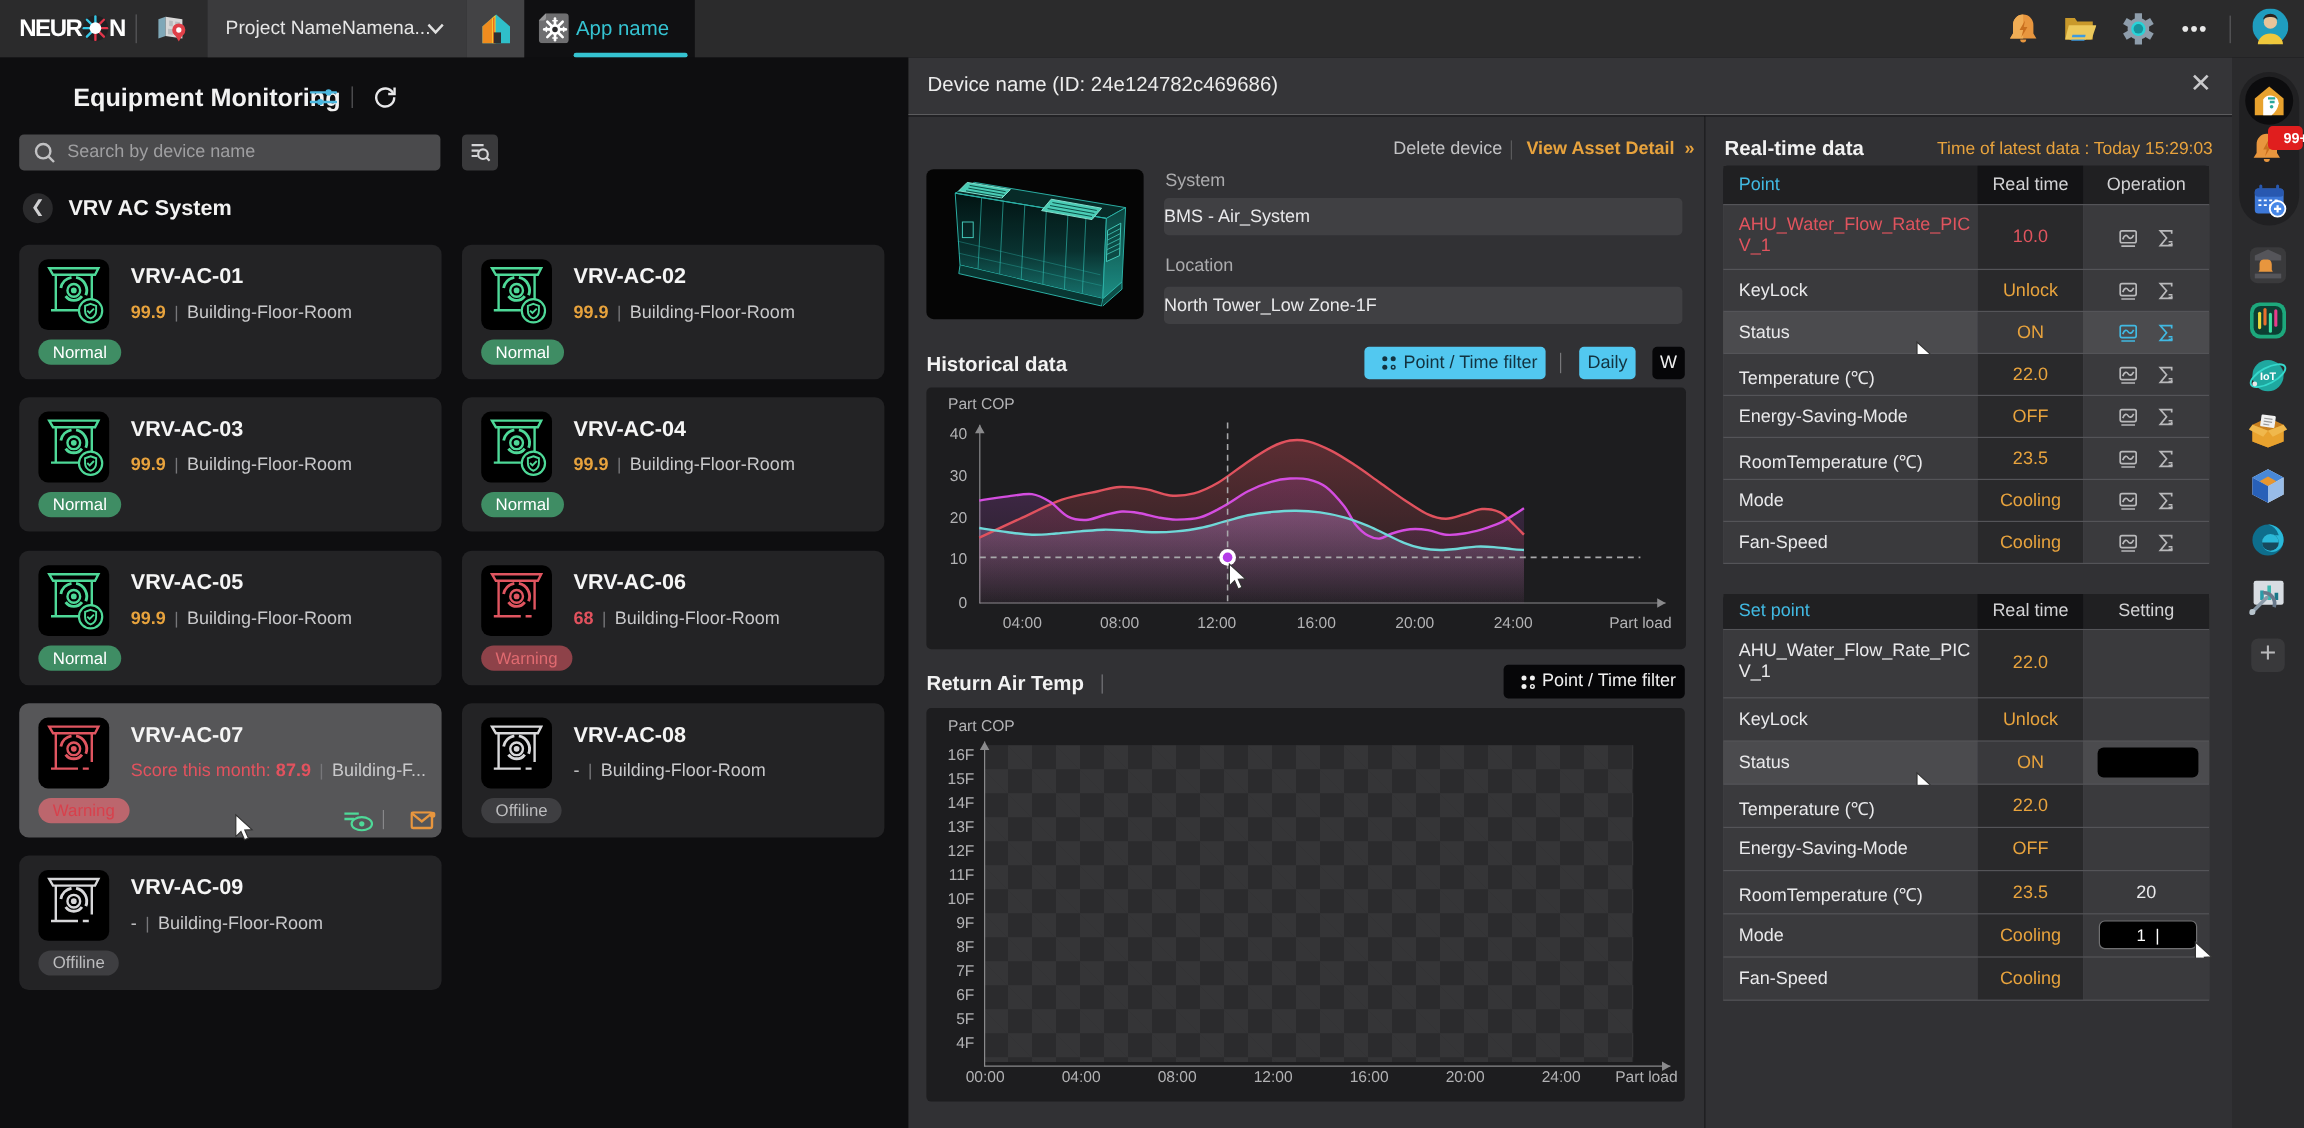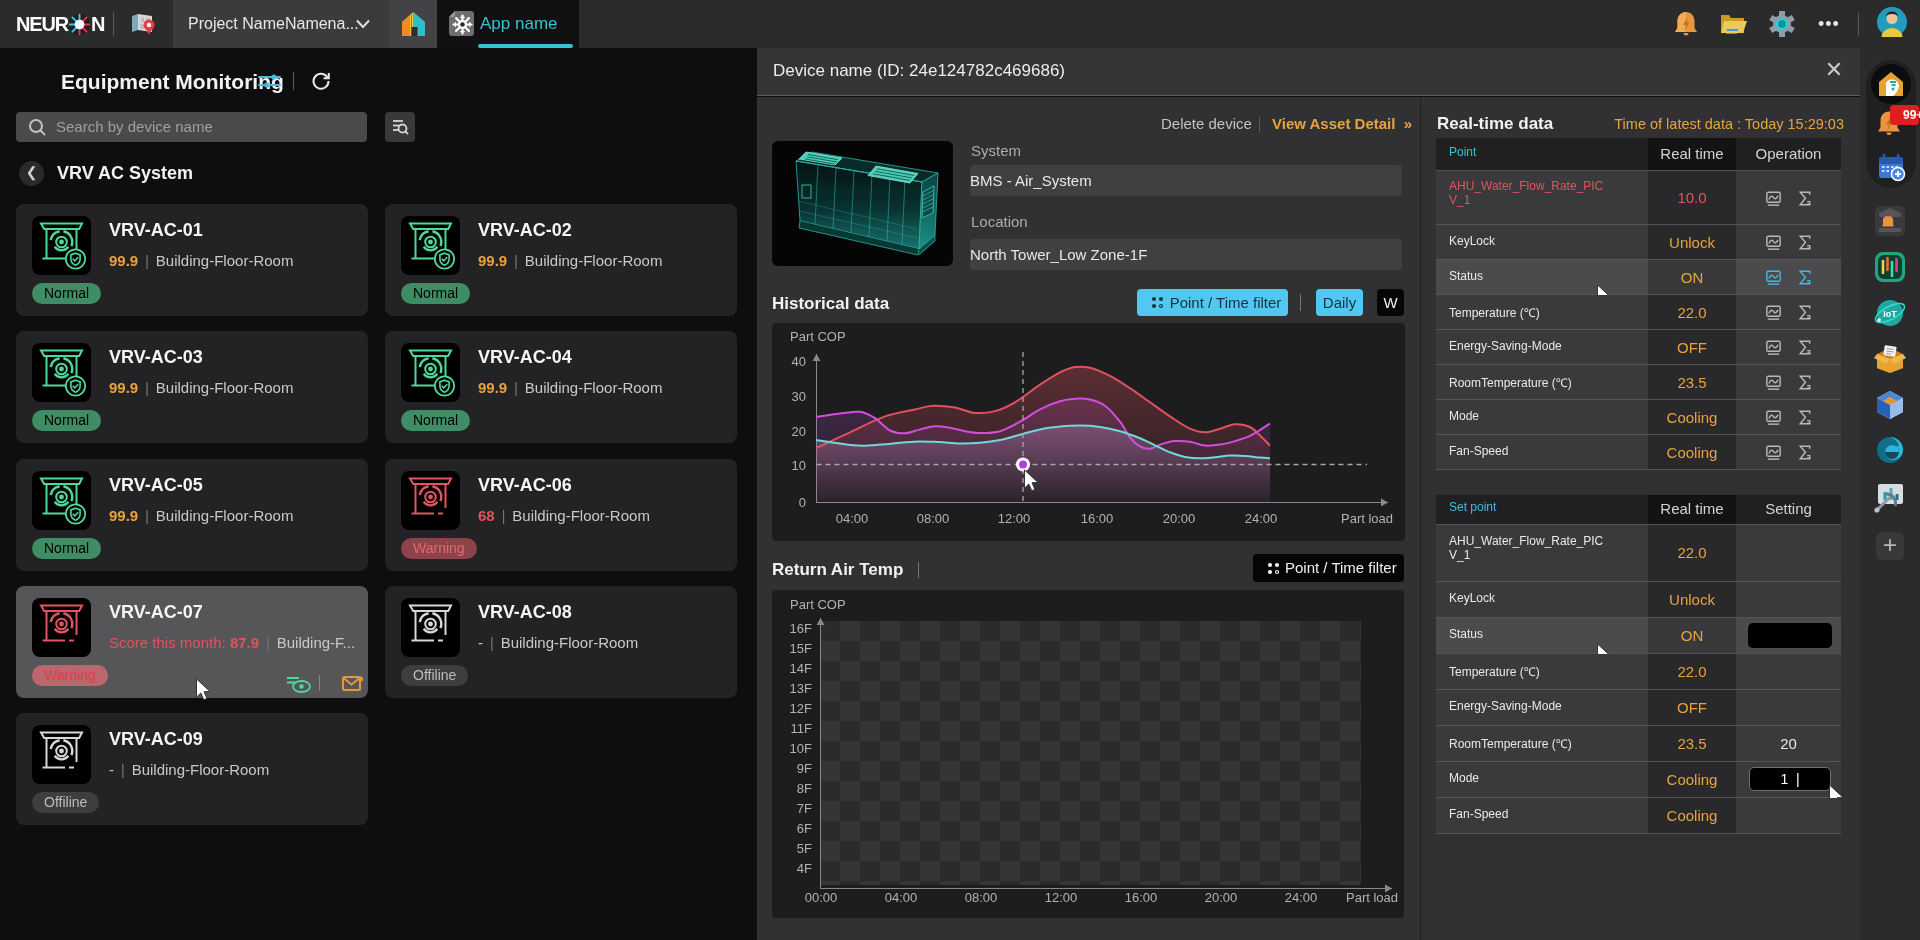--- a/index.html
+++ b/index.html
@@ -28,21 +28,21 @@
 #vrvtitle { position:absolute; left:57px; top:115px; color:#f2f2f2; font-size:18px; font-weight:bold; }
 .card { position:absolute; width:352px; height:112px; background:#232325; border-radius:8px; }
 .card.hover { background:#565658; }
 .card .ic { position:absolute; left:16px; top:12px; width:59px; height:59px; background:#000; border-radius:8px; }
 .card .nm { position:absolute; left:93px; top:16px; color:#f5f5f5; font-size:18px; font-weight:bold; }
 .card .sc { position:absolute; left:93px; top:48px; font-size:15px; color:#e8a33d; }
 .card .sc .sep { color:#77777a; padding:0 7px; font-size:14px; }
 .card .sc .loc { color:#c9c9cb; }
 .badge { position:absolute; left:16px; top:79px; height:21px; border-radius:11px; font-size:14px;
   line-height:21px; padding:0 12px; }
-.b-normal { background:#3f8d64; color:#000000; }
+.b-normal { background:#3f8d64; color:#ffffff; }
 .b-warn1 { background:#8e4249; color:#e06a70; }
 .b-warn2 { background:#bc666d; color:#d8404c; }
 .b-off { background:#3e3e41; color:#bcbcbe; }
 
 #midheader { position:absolute; left:757px; top:48px; width:1103px; height:48px; background:#353538;
   border-bottom:1px solid #5c5c5e; }
 #midheader .t { position:absolute; left:16px; top:13px; color:#ececec; font-size:17px; }
 #closex { position:absolute; left:1820px; top:56px; width:28px; height:28px; color:#c9c9cb; font-size:22px;
   text-align:center; line-height:28px; }
 #midpanel { position:absolute; left:757px; top:97px; width:663px; height:843px; background:#313134; }
@@ -77,21 +77,21 @@
 #rt-time { position:absolute; right:76px; top:116px; color:#e8a33d; font-size:14.5px; }
 .tbl { position:absolute; left:1436px; width:405px; background:#545458; padding-bottom:0; }
 .trow { position:relative; width:405px; margin-bottom:1px; }
 .thead { height:32px; background:#202022; border-radius:4px 4px 0 0; }
 .thead .c2bg { background:#131315; }
 .trow .cell1 { position:absolute; left:0; top:0; bottom:0; width:212px; background:#3a3a3d; }
 .trow .cell2 { position:absolute; left:212px; top:0; bottom:0; width:88px; background:#29292b; }
 .trow .cell3 { position:absolute; left:300px; top:0; bottom:0; width:105px; background:#3a3a3d; }
 .trow.hl .cell1, .trow.hl .cell3 { background:#4b4b4e; }
 .trow.hl .cell2 { background:#39393c; }
-.trow .lbl { position:absolute; left:13px; color:#e9e9eb; font-size:12px; }
+.trow .lbl { position:absolute; left:13px; color:#e9e9eb; font-size:15px; }
 .trow .val { position:absolute; left:212px; width:88px; text-align:center; color:#e8a33d; font-size:15px; }
 .trow .ops { position:absolute; left:300px; width:105px; text-align:center; }
 </style>
 </head>
 <body>
 <div id="navbar">
   <div id="logo">NEUR<svg width="23" height="23" viewBox="0 0 26 26" style="vertical-align:-5px">
         <g>
     <circle cx="13" cy="13" r="12" fill="#202022"></circle>
     <g stroke="#35c8e8" stroke-width="2.2" stroke-linecap="round">

